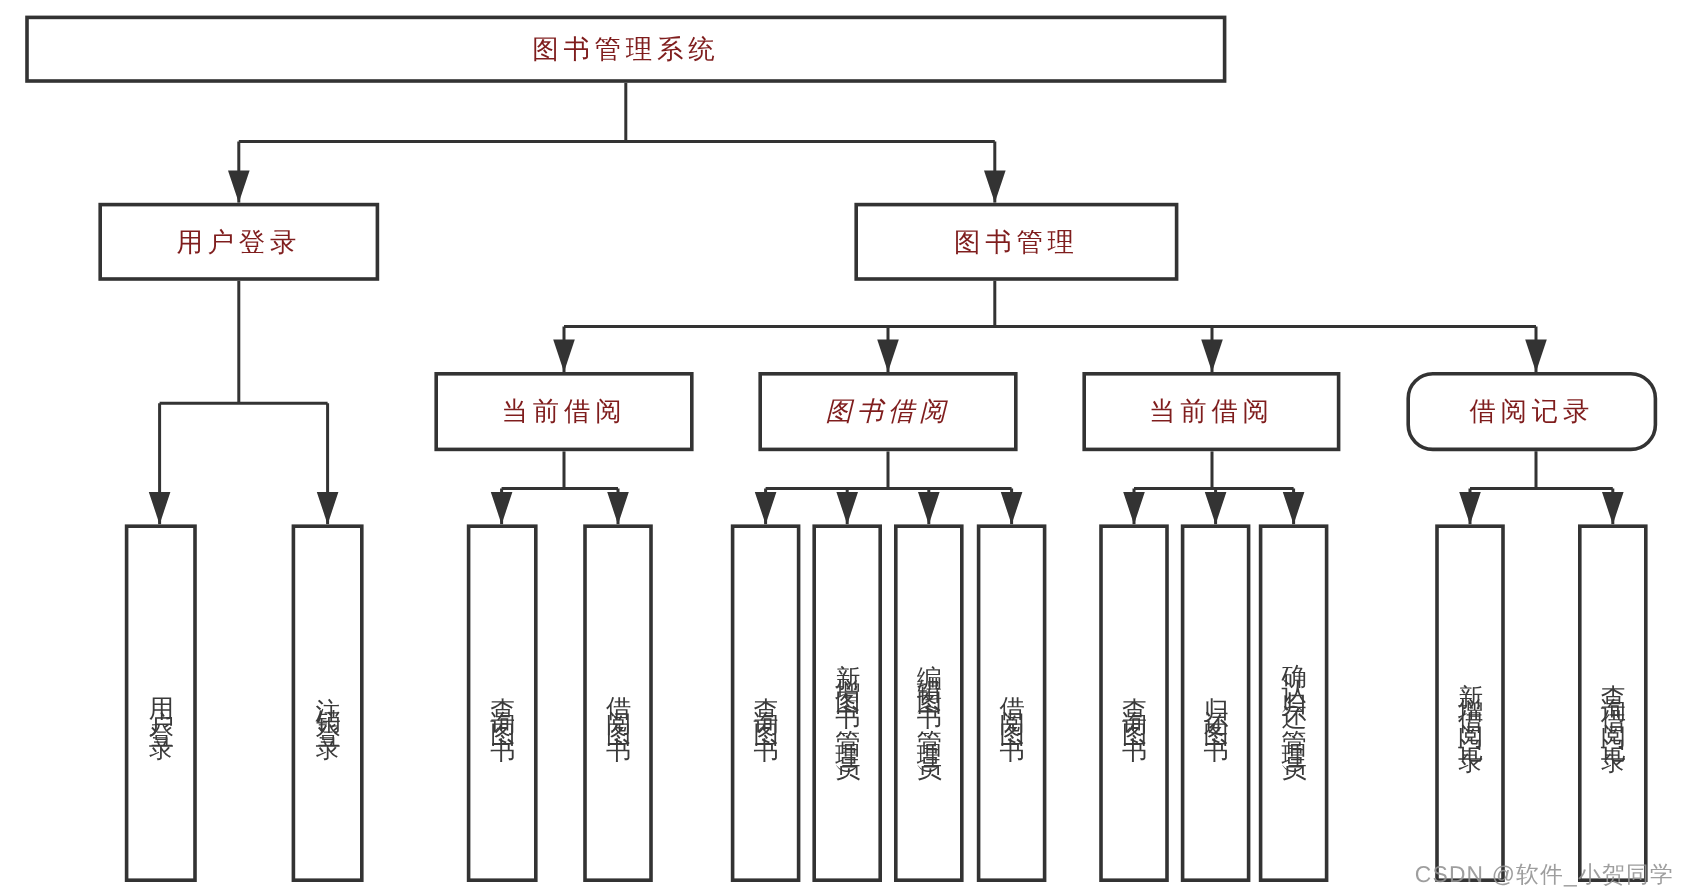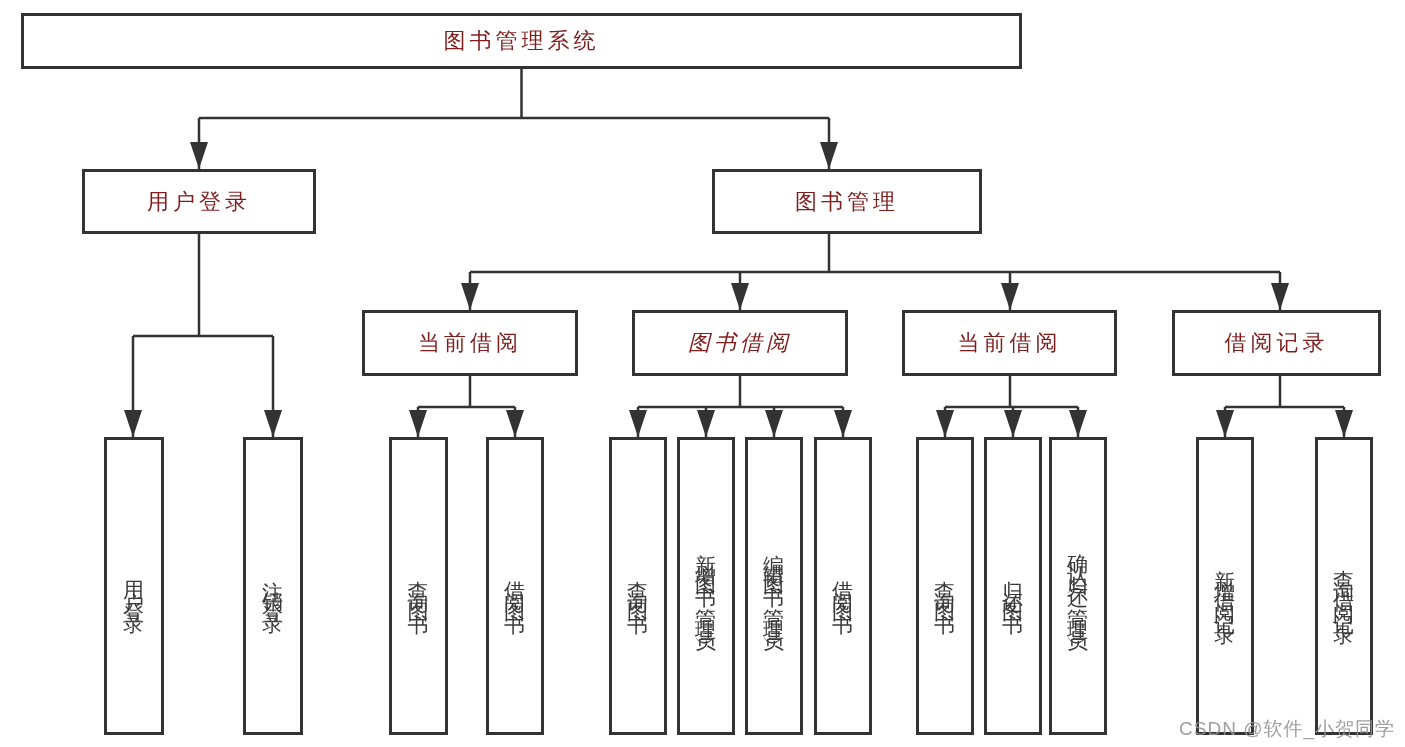--- a/index.html
+++ b/index.html
@@ -80,21 +80,21 @@
   </svg>
 
   <div class="hbox" style="left:21px;top:13px;width:1001px;height:56px;">图书管理系统</div>
 
   <div class="hbox" style="left:82px;top:169px;width:234px;height:65px;">用户登录</div>
   <div class="hbox" style="left:712px;top:169px;width:270px;height:65px;font-family:Liberation Mono, monospace;">图书管理</div>
 
   <div class="hbox" style="left:362px;top:310px;width:216px;height:66px;">当前借阅</div>
   <div class="hbox" style="left:632px;top:310px;width:216px;height:66px;font-style:italic;">图书借阅</div>
   <div class="hbox" style="left:902px;top:310px;width:215px;height:66px;font-family:Liberation Mono, monospace;">当前借阅</div>
-  <div class="hbox" style="left:1172px;top:310px;width:209px;height:66px;">借阅记录</div>
+  <div class="hbox" style="left:1172px;top:310px;width:209px;height:66px;border-radius:22px;">借阅记录</div>
 
   <div class="vbox" style="left:104px;width:60px;">用户登录</div>
   <div class="vbox" style="left:243px;width:60px;">注销登录</div>
 
   <div class="vbox" style="left:389px;width:59px;">查询图书</div>
   <div class="vbox" style="left:486px;width:58px;">借阅图书</div>
 
   <div class="vbox" style="left:609px;width:58px;">查询图书</div>
   <div class="vbox" style="left:677px;width:58px;">新增图书（管理员）</div>
   <div class="vbox" style="left:745px;width:58px;">编辑图书（管理员）</div>

